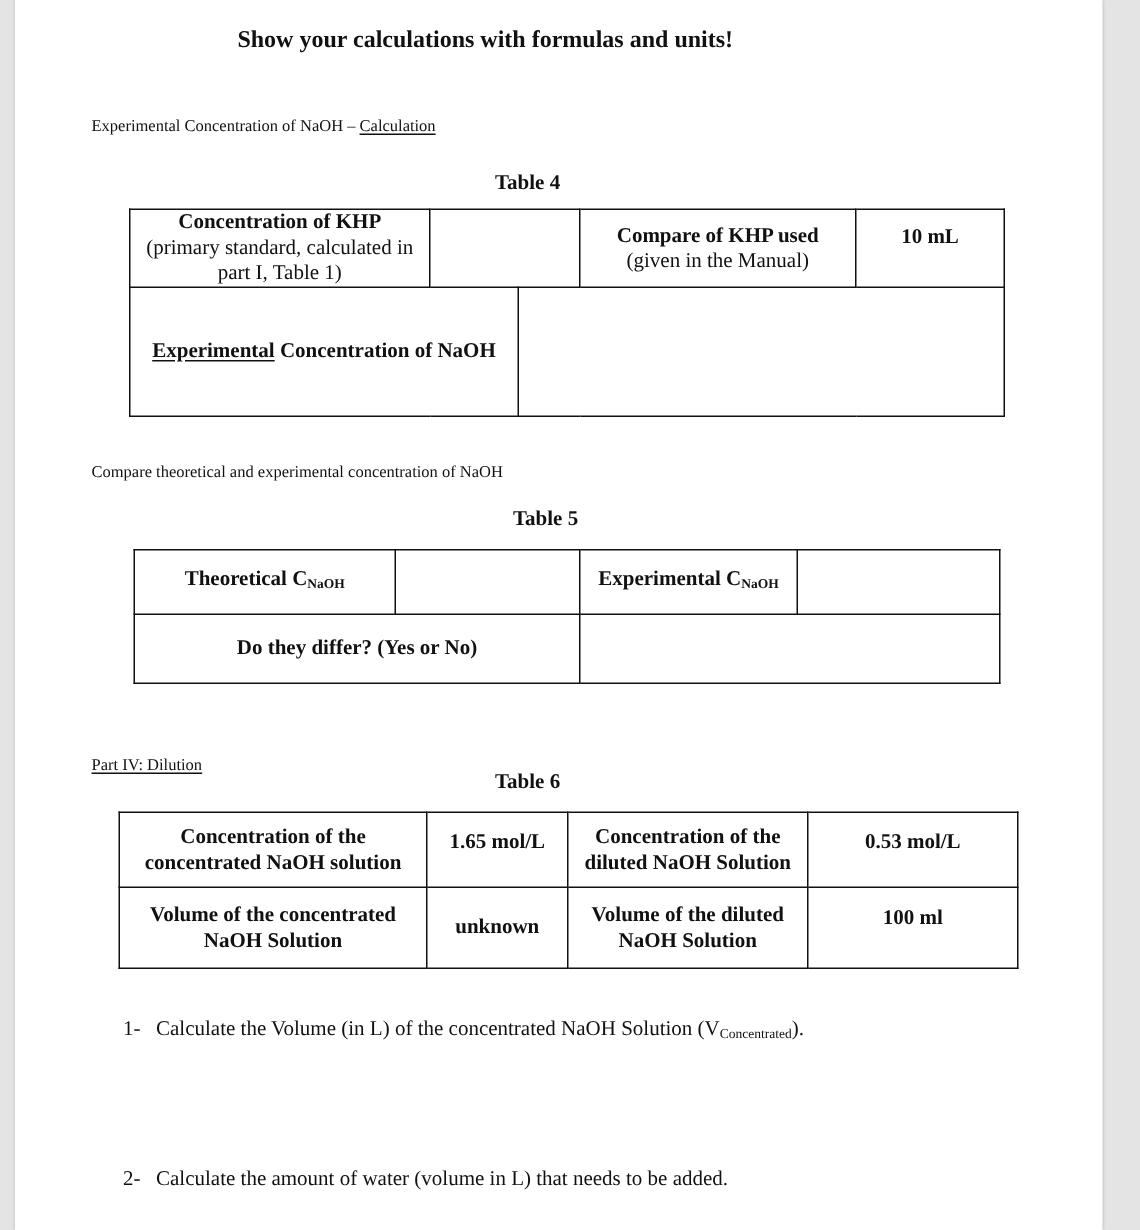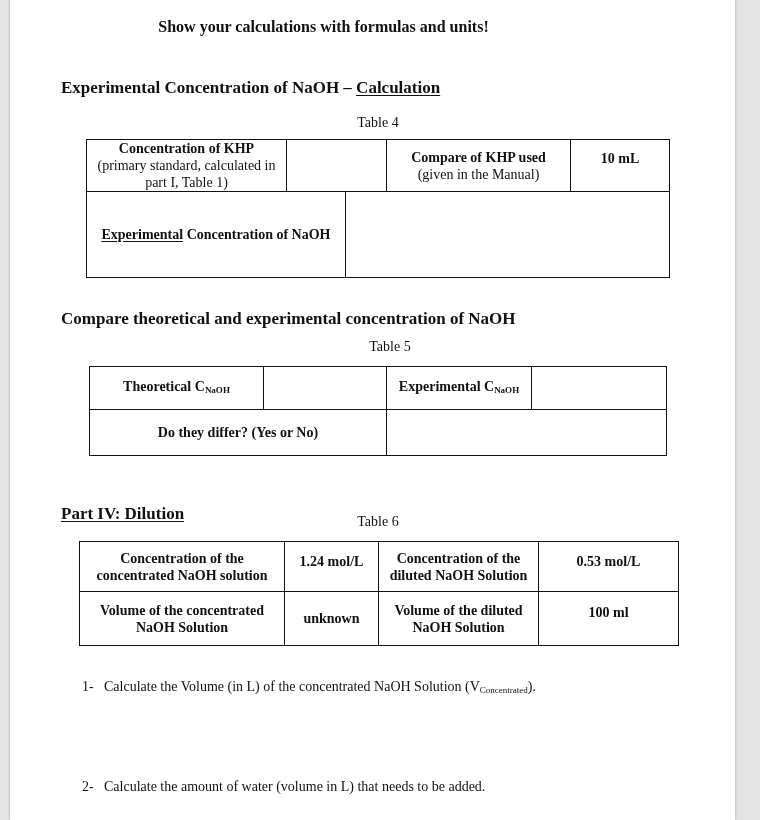--- a/index.html
+++ b/index.html
@@ -4,22 +4,22 @@
 <style>
   html, body { margin:0; padding:0; }
   body { width:760px; height:820px; background:#e4e4e4; position:relative; overflow:hidden;
          font-family:"Liberation Serif", "DejaVu Serif", serif; color:#111; }
   .page { position:absolute; left:10px; top:0; width:725px; height:820px; background:#fff;
           box-shadow: -1px 0 2px #c4c4c4, 1px 0 2px #c4c4c4; }
   .abs { position:absolute; }
   .b { font-weight:bold; }
   .u { text-decoration:underline; text-underline-offset:2px; }
   .title { left:0; width:647px; top:18px; text-align:center; font-size:16px; font-weight:bold; }
-  .h2 { font-size:17px; font-weight:bold; }
-  .caption { font-size:14px; font-weight:normal; text-align:center; }
+  .h2 { font-size:11px; font-weight:normal; }
+  .caption { font-size:14px; font-weight:bold; text-align:left; }
   table { position:absolute; border-collapse:collapse; table-layout:fixed; }
   td { border:1.5px solid #111; text-align:center; vertical-align:middle; padding:0 3px;
        font-size:14px; line-height:17px; }
   .norm { font-weight:normal; }
   sub.s { font-size:9px; vertical-align:-2px; }
   .q { font-size:14px; }
   .q .num { display:inline-block; width:22px; }
 </style>
 </head>
 <body>
@@ -90,21 +90,21 @@
 <table style="left:79px; top:541px; width:599px;">
   <colgroup>
     <col style="width:205px">
       <col style="width:94px">
       <col style="width:160px">
       <col style="width:140px">
   </colgroup>
   <tbody>
       <tr style="height:50px;">
     <td class="b">Concentration of the concentrated NaOH solution</td>
-    <td class="b" style="vertical-align:top; padding-top:11px;">1.24 mol/L</td>
+    <td class="b" style="vertical-align:top; padding-top:11px;">1.65 mol/L</td>
     <td class="b">Concentration of the diluted NaOH Solution</td>
     <td class="b" style="vertical-align:top; padding-top:11px;">0.53 mol/L</td>
   </tr>
   <tr style="height:54px;">
     <td class="b">Volume of the concentrated NaOH Solution</td>
     <td class="b">unknown</td>
     <td class="b">Volume of the diluted NaOH Solution</td>
     <td class="b" style="vertical-align:top; padding-top:12px;">100 ml</td>
   </tr>
 </tbody>

